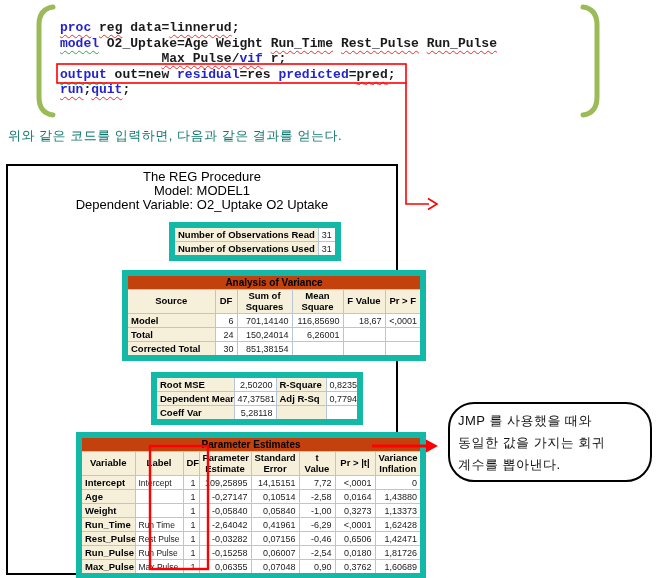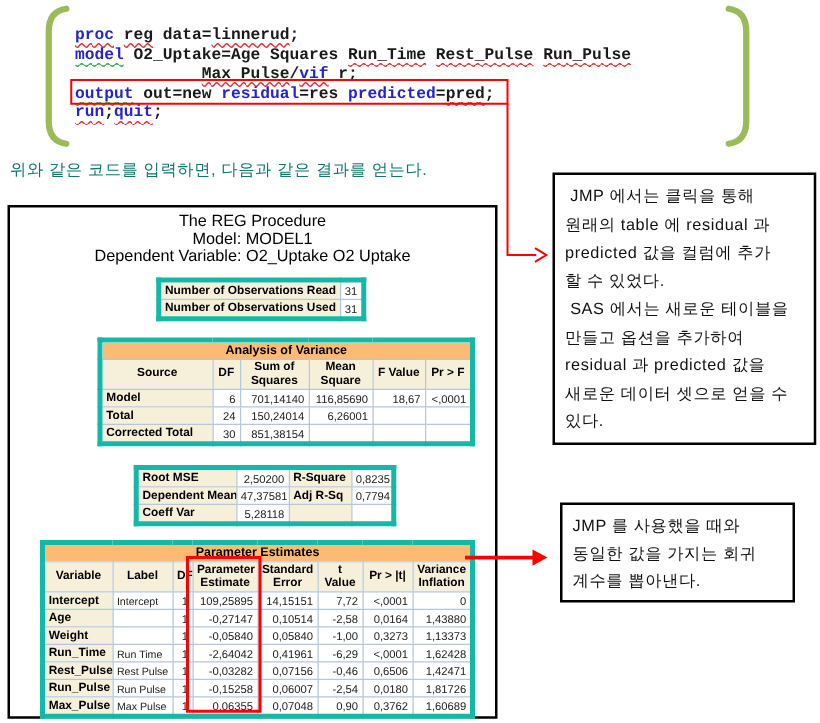--- a/index.html
+++ b/index.html
@@ -21,50 +21,50 @@
   .code-line { white-space: pre; height: 15.5px; }
   .kw { color: #2424CC; }
   .sq-red  { text-decoration-line: underline; text-decoration-style: wavy; text-decoration-color: #E53030; text-decoration-thickness: 1px; text-underline-offset: 2.5px; }
   .sq-green{ text-decoration-line: underline; text-decoration-style: wavy; text-decoration-color: #2FA84F; text-decoration-thickness: 1px; text-underline-offset: 2.5px; }
   
   .intro { position: absolute; left: 8px; top: 127px; font-size: 13px; color: #0f766e; letter-spacing: 0.5px; }
   
   .outbox { position: absolute; left: 6px; top: 164px; width: 392px; height: 411px; border: 2px solid #000; background: #fff; }
   .titles { position: absolute; left: 6px; top: 170px; width: 392px; text-align: center; font-size: 13px; font-weight: 400; color: #000; line-height: 14px; }
   
-  table.stable { border-collapse: collapse; border: 4px solid #14b8a6; background: #fff; table-layout: fixed; }
+  table.stable { border-collapse: collapse; border: 6px solid #14b8a6; background: #fff; table-layout: fixed; margin-left: 44px; }
   table.stable td { border: 1px solid #B6C7D8; padding: 1px 3px; overflow: hidden; }
   td.h   { background: #F6F0DB; font-weight: 700; font-size: 9.5px; color: #000; white-space: nowrap; }
   td.c   { text-align: center; }
   td.v   { background: #fff; font-size: 9px; color: #222; text-align: right; white-space: nowrap; }
   td.lbl { background: #fff; font-size: 8.5px; color: #222; text-align: left; white-space: nowrap; }
-  td.title { background: #fdba74; font-weight: 700; font-size: 10px; color: #000; text-align: center; }
+  td.title { background: #c2410c; font-weight: 700; font-size: 10px; color: #000; text-align: center; }
   td.hw  { white-space: normal; line-height: 10.5px; vertical-align: middle; }
   .tbl-obs   { position: absolute; left: 125px; top: 222px; }
   .tbl-anova { position: absolute; left: 78px;  top: 270px; width: 280px; }
   .tbl-fit   { position: absolute; left: 107px; top: 372px; width: 198px; border-radius: 19px; }
   .tbl-param { position: absolute; left: 32px;  top: 432px; width: 340px; }
   .tbl-anova td.h, .tbl-fit td.h, .tbl-param td.h { font-size: 9.5px; }
   
   .ann { position: absolute; border: 2px solid #000; background: #fff; font-size: 13px; color: #111; padding: 6px 8px; letter-spacing: 0.5px; }
   .ann1 { left: 442px; top: 138px; width: 211px; height: 218px; }
-  .ann2 { left: 448px; top: 402px; width: 188px; height: 80px; }
+  .ann2 { left: 448px; top: 402px; width: 204px; height: 80px; border-radius: 26px; }
   .ann-line { line-height: 22.5px; white-space: pre-wrap; }
   .ann2 .ann-line { line-height: 22px; }
   
   svg.overlay { position: absolute; left: 0; top: 0; z-index: 6; pointer-events: none; }
 </style>
 </head>
 <body>
 
 <div class="page">
 
   <div class="code">
     <div class="code-line"><span class="kw sq-red">proc</span><span> </span><span class="sq-red">reg</span><span> data=</span><span class="sq-red">linnerud</span><span>;</span></div>
-    <div class="code-line"><span class="kw sq-green">model</span><span> O2_Uptake=Age Squares </span><span class="sq-red">Run_Time</span><span> </span><span class="sq-red">Rest_Pulse</span><span> </span><span class="sq-red">Run_Pulse</span></div>
+    <div class="code-line"><span class="kw sq-green">model</span><span> O2_Uptake=Age Weight </span><span class="sq-red">Run_Time</span><span> </span><span class="sq-red">Rest_Pulse</span><span> </span><span class="sq-red">Run_Pulse</span></div>
     <div class="code-line"><span>             </span><span class="sq-red">Max_Pulse</span><span>/</span><span class="kw sq-red">vif</span><span> r;</span></div>
     <div class="code-line"><span class="kw sq-green">output</span><span> out=new </span><span class="kw">residual</span><span>=res </span><span class="kw">predicted</span><span>=</span><span class="sq-red">pred</span><span>;</span></div>
     <div class="code-line"><span class="kw sq-red">run</span><span>;</span><span class="kw sq-red">quit</span><span>;</span></div>
   </div>
 
   <div class="intro">위와 같은 코드를 입력하면, 다음과 같은 결과를 얻는다.</div>
 
   <div class="outbox"></div>
 
   <div class="titles">
@@ -254,31 +254,20 @@
       <td class="v">1</td>
       <td class="v">0,06355</td>
       <td class="v">0,07048</td>
       <td class="v">0,90</td>
       <td class="v">0,3762</td>
       <td class="v">1,60689</td>
     </tr>
   </tbody>
     </table>
 
-  <div class="ann ann1">
-    <div class="ann-line"> JMP 에서는 클릭을 통해</div>
-    <div class="ann-line">원래의 table 에 residual 과</div>
-    <div class="ann-line">predicted 값을 컬럼에 추가</div>
-    <div class="ann-line">할 수 있었다.</div>
-    <div class="ann-line"> SAS 에서는 새로운 테이블을</div>
-    <div class="ann-line">만들고 옵션을 추가하여</div>
-    <div class="ann-line">residual 과 predicted 값을</div>
-    <div class="ann-line">새로운 데이터 셋으로 얻을 수</div>
-    <div class="ann-line">있다.</div>
-  </div>
 
   <div class="ann ann2">
     <div class="ann-line">JMP 를 사용했을 때와</div>
     <div class="ann-line">동일한 값을 가지는 회귀</div>
     <div class="ann-line">계수를 뽑아낸다.</div>
   </div>
 
   <svg class="overlay" width="656" height="578" viewBox="0 0 656 578">
     <path d="M 53 7 Q 39 9 39 25 L 39 97 Q 39 113 53 115" fill="none" stroke="#9BBB59" stroke-width="5" stroke-linecap="round"></path>
     <path d="M 583 7 Q 597 9 597 25 L 597 97 Q 597 113 583 115" fill="none" stroke="#9BBB59" stroke-width="5" stroke-linecap="round"></path>

